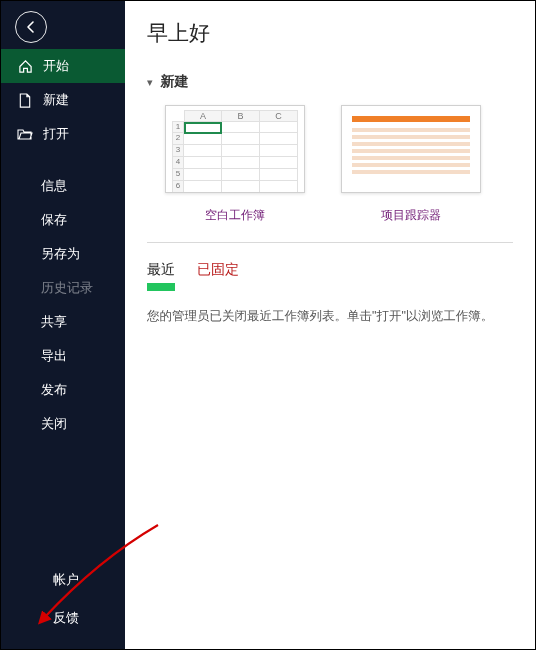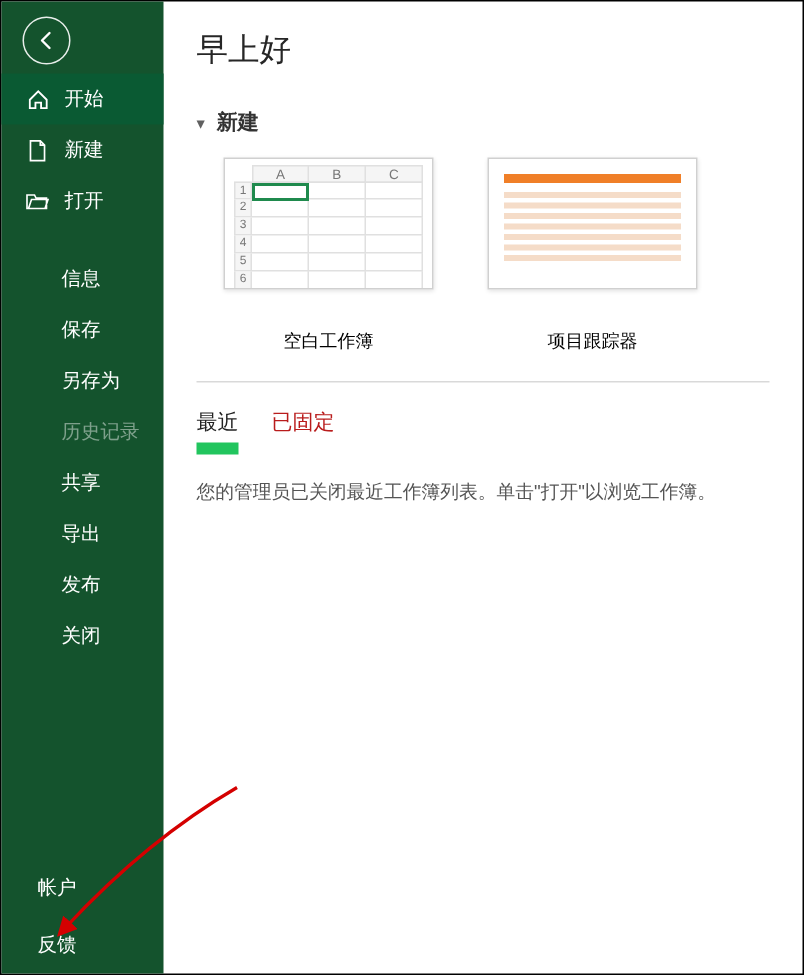--- a/index.html
+++ b/index.html
@@ -13,22 +13,22 @@
     overflow: hidden;
   }
   .app {
     display: flex;
     width: 100%;
     height: 100%;
     border: 1px solid #000;
   }
   
   .sidebar {
-    width: 108px;
-    background: #14532d;
+    width: 124px;
+    background: #0f172a;
     color: #fff;
     display: flex;
     flex-direction: column;
     position: relative;
   }
   .back-btn {
     width: 32px;
     height: 32px;
     margin: 10px 0 6px 14px;
     border: 1.5px solid rgba(255,255,255,0.9);
@@ -47,21 +47,21 @@
     gap: 10px;
     cursor: pointer;
     font-size: 13px;
     color: #fff;
   }
   .side-item.active { background: #0a5a33; }
   .side-item.disabled { color: rgba(255,255,255,0.45); }
   .side-item .icon { width: 16px; display:flex; align-items:center; justify-content:center; }
   .side-item.noicon { padding-left: 40px; }
   .side-spacer { flex: 1; }
-  .side-bottom { padding-bottom: 0; }
+  .side-bottom { padding-bottom: 12px; margin-left: 28px; }
   .side-bottom .side-item { padding: 10px 12px 10px 24px; }
 
   
   .main {
     flex: 1;
     padding: 18px 22px 0 22px;
     overflow: hidden;
     position: relative;
   }
   .greeting {
@@ -135,23 +135,23 @@
   
   .thumb.tracker { padding: 10px 10px; }
   .tracker-bar {
     height: 6px; background:#f07f28; margin-bottom: 6px;
   }
   .tracker-line {
     height: 4px; background:#f5dcc8; margin: 3px 0;
   }
 
   .template-label {
-    margin-top: 26px;
+    margin-top: 14px;
     font-size: 12px;
-    color:#000000;
+    color:#701a75;
     text-align:center;
   }
 
   .divider {
     height:1px; background:#d9d9d9; margin: 8px 0 18px 0;
   }
 
   .tabs {
     display:flex; gap: 22px; margin-bottom: 16px;
     font-size: 14px;

